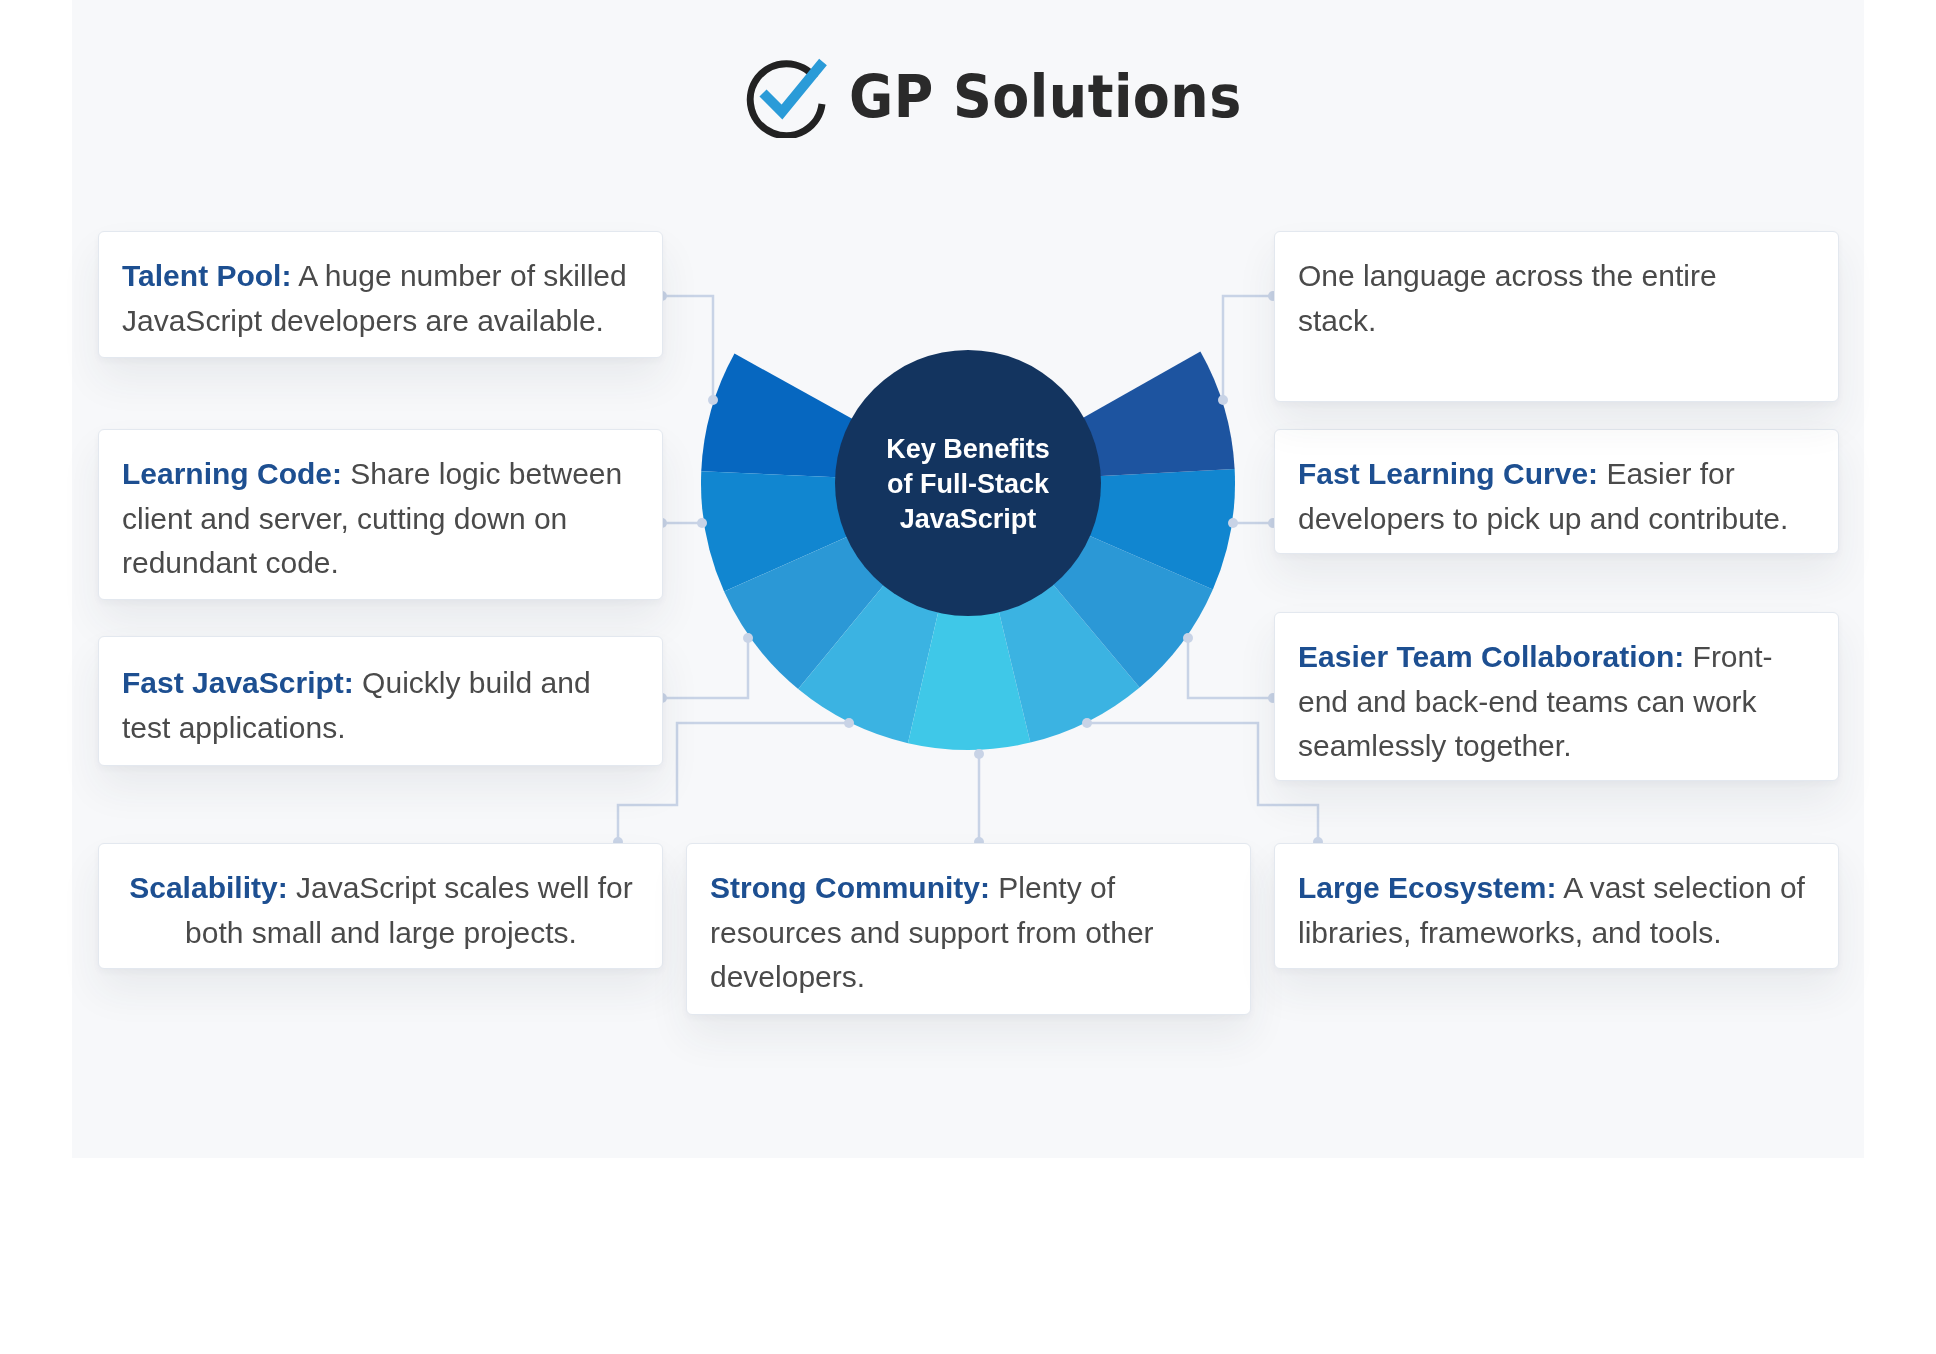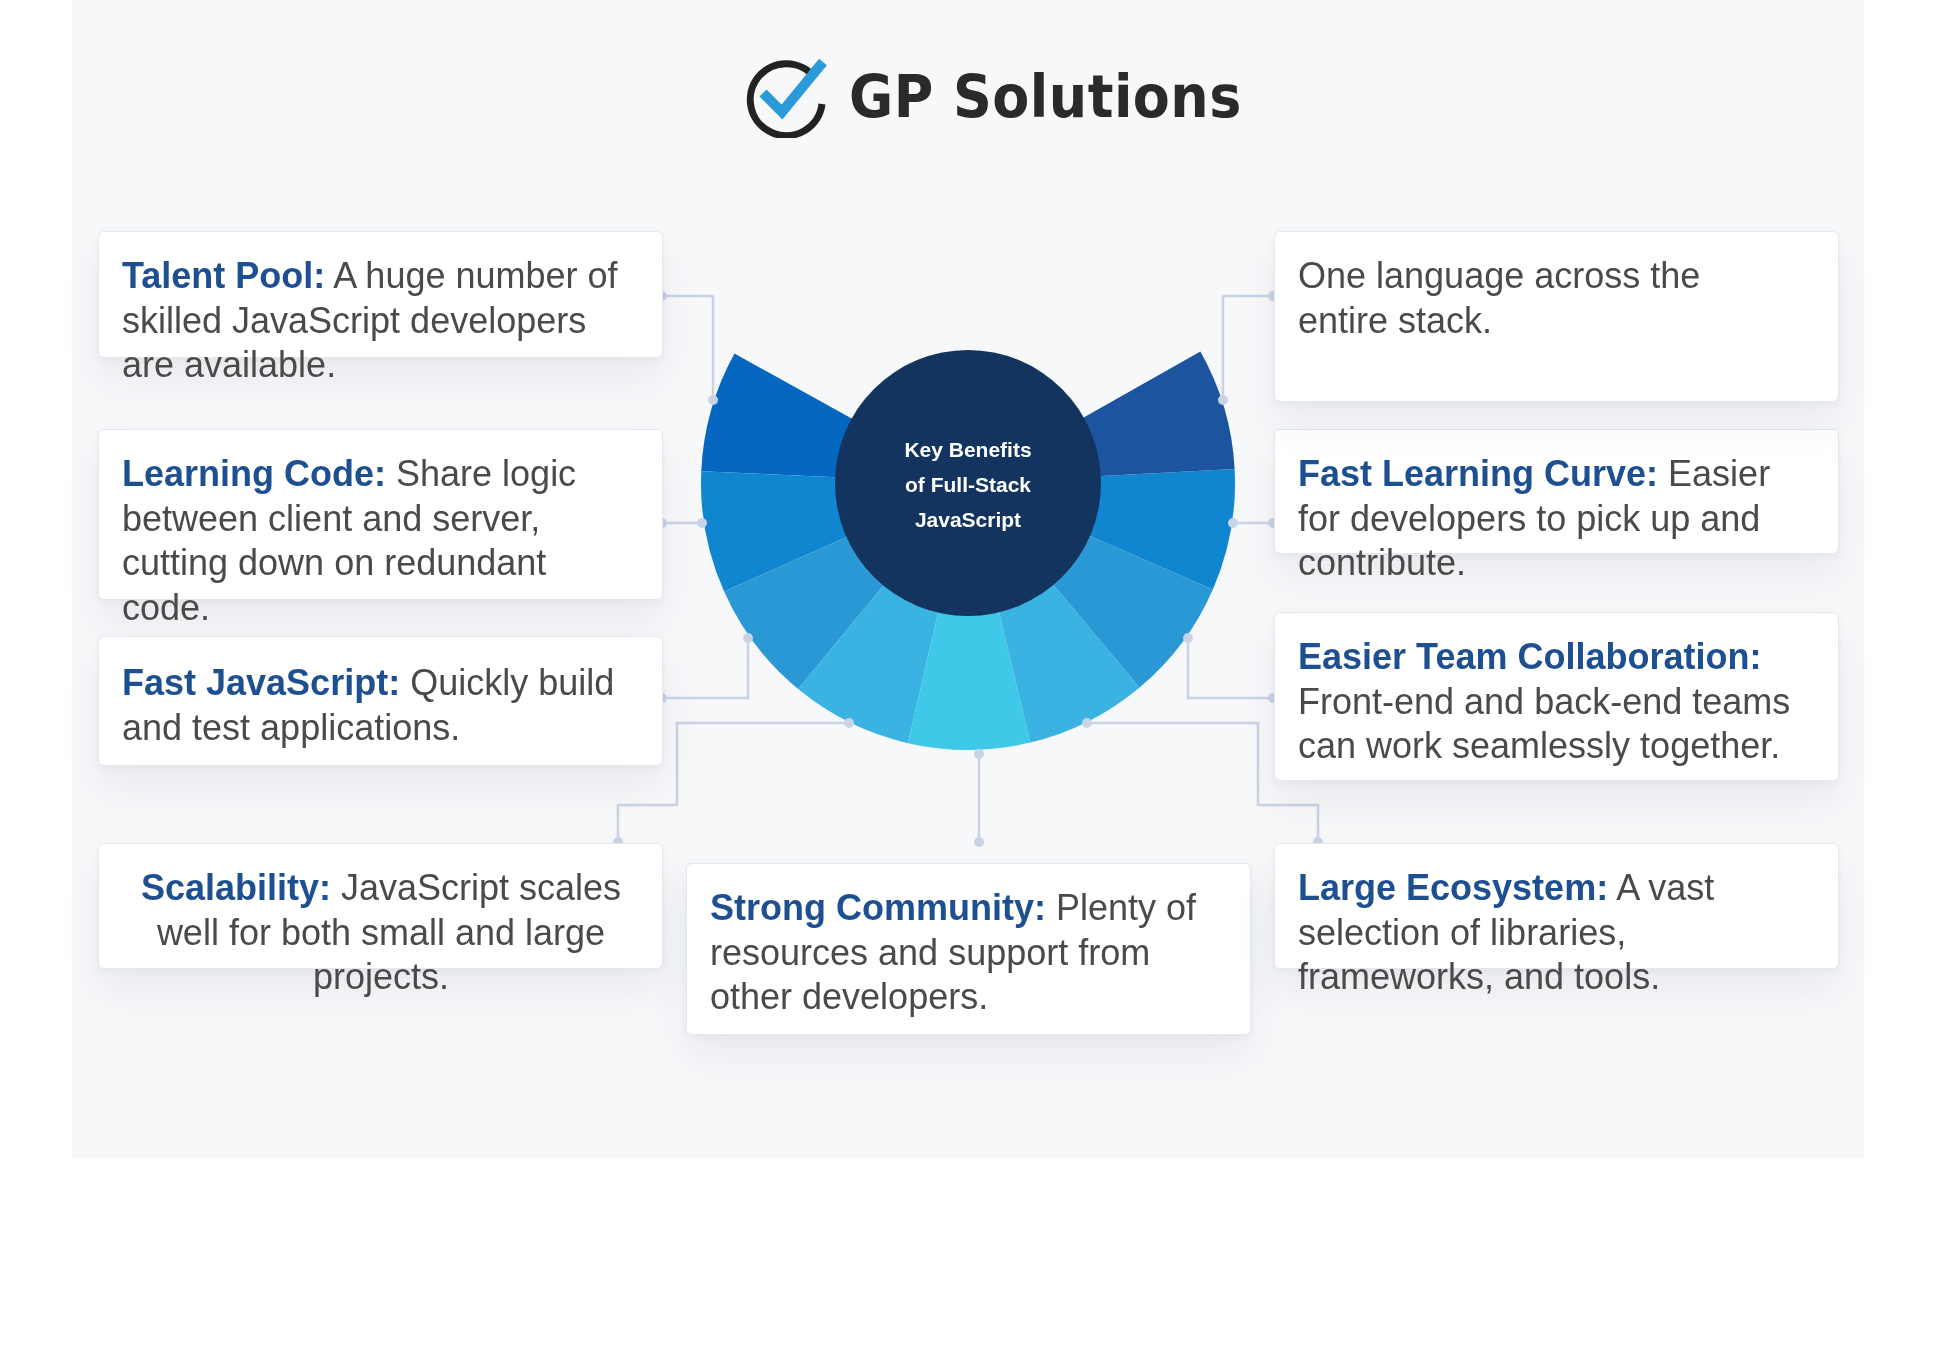--- a/index.html
+++ b/index.html
@@ -20,27 +20,27 @@
   .logo-text {
     margin-left: 20px; font-size: 58px; font-weight: 700; color: #2A2A2A;
     letter-spacing: 0.5px; font-family: "DejaVu Sans", sans-serif;
     transform: scaleX(0.93); transform-origin: left center;
   }
   .card {
     position: absolute; background: #ffffff; border: 1px solid #E3E8EF;
     border-radius: 6px; box-sizing: border-box;
     padding: 22px 22px 0 23px;
     box-shadow: 0 22px 40px rgba(40, 50, 70, 0.07), 0 3px 6px rgba(40,50,70,0.04);
-    font-size: 36px; line-height: 44.5px; color: #4A4A4A;
+    font-size: 30px; line-height: 44.5px; color: #4A4A4A;
   }
   .card .title { color: #1D4F91; font-weight: 700; }
   .svgwrap { position: absolute; left: 0; top: 0; }
   .center-text {
     position: absolute; left: 835px; top: 432px; width: 266px; text-align: center;
-    color: #ffffff; font-weight: 700; font-size: 21px; line-height: 35px;
+    color: #ffffff; font-weight: 700; font-size: 27px; line-height: 35px;
   }
   .center-text span { display: block; }
 </style>
 </head>
 <body>
 
 <div class="panel"></div>
 
 <div class="logo">
   <svg class="logo-mark" viewBox="0 0 84 82">
@@ -107,21 +107,21 @@
 </div>
 <div class="card" style="left:98px;top:429px;width:565px;height:171px;">
   <span class="title">Learning Code:</span><span> Share logic between client and server, cutting down on redundant code.</span>
 </div>
 <div class="card" style="left:98px;top:636px;width:565px;height:130px;padding-top:24px;">
   <span class="title">Fast JavaScript:</span><span> Quickly build and test applications.</span>
 </div>
 <div class="card" style="left:98px;top:843px;width:565px;height:126px;text-align:center;">
   <span class="title">Scalability:</span><span> JavaScript scales well for both small and large projects.</span>
 </div>
-<div class="card" style="left:686px;top:843px;width:565px;height:172px;margin-top:20px;">
+<div class="card" style="left:686px;top:843px;width:565px;height:172px;">
   <span class="title">Strong Community:</span><span> Plenty of resources and support from other developers.</span>
 </div>
 <div class="card" style="left:1274px;top:843px;width:565px;height:126px;">
   <span class="title">Large Ecosystem:</span><span> A vast selection of libraries, frameworks, and tools.</span>
 </div>
 <div class="card" style="left:1274px;top:612px;width:565px;height:169px;">
   <span class="title">Easier Team Collaboration:</span><span> Front-end and back-end teams can work seamlessly together.</span>
 </div>
 <div class="card" style="left:1274px;top:429px;width:565px;height:125px;">
   <span class="title">Fast Learning Curve:</span><span> Easier for developers to pick up and contribute.</span>

